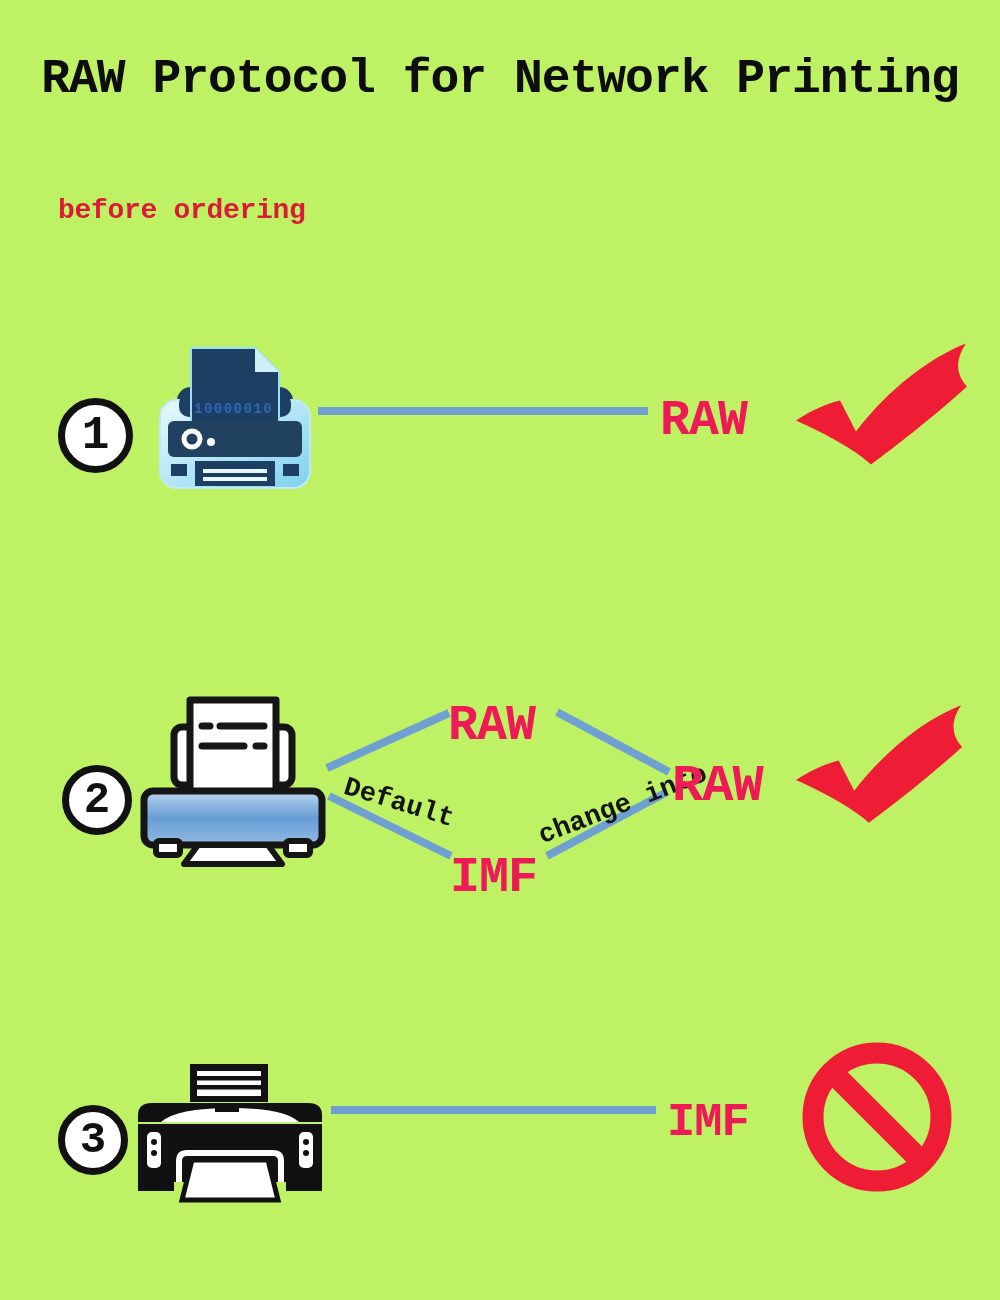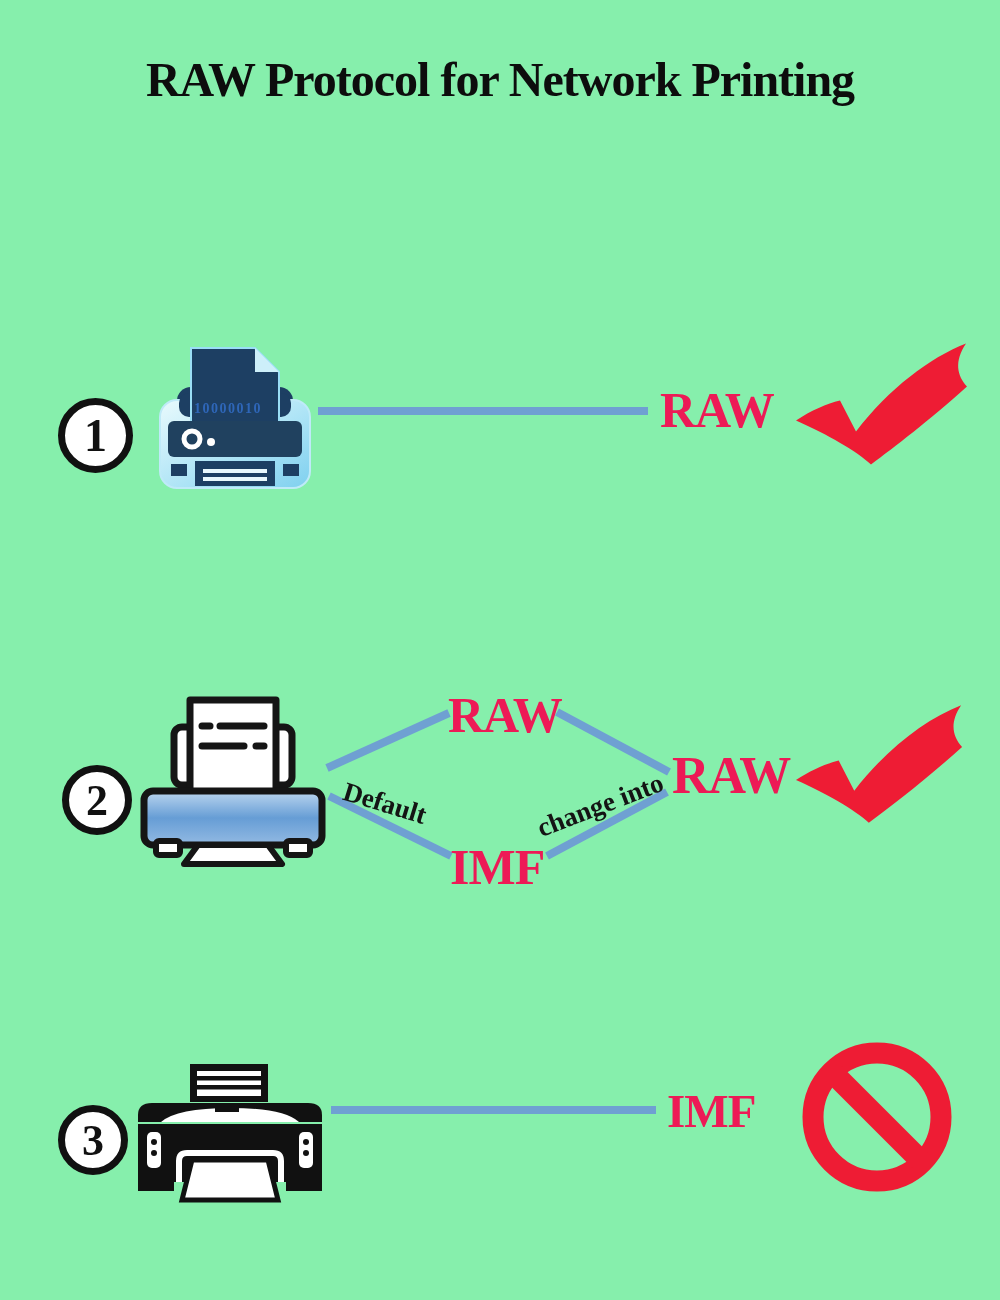--- a/index.html
+++ b/index.html
@@ -1,22 +1,22 @@
 <!DOCTYPE html>
 <html><head>
 <meta charset="utf-8">
 <style>
   * { margin: 0; padding: 0; box-sizing: border-box; }
   html,body { background:#fff; }
   .canvas {
     position: relative;
     width: 1000px;
     height: 1300px;
-    background: #86efac;
-    font-family: Liberation Serif, serif;
+    background: #bef264;
+    font-family: Liberation Mono, monospace;
     overflow: hidden;
   }
   .abs { position: absolute; }
 
   .title {
     left: 0; right: 0; top: 52px;
     text-align: center;
     font-size: 48px;
     font-weight: bold;
     color: #0d0d0d;
@@ -46,20 +46,21 @@
   .badge-1 { left: 58px; top: 398px; width: 75px; height: 75px; font-size: 46px; }
   .badge-2 { left: 62px; top: 765px; width: 70px; height: 70px; font-size: 44px; }
   .badge-3 { left: 58px; top: 1105px; width: 70px; height: 70px; font-size: 44px; }
 
   .protocol {
     font-weight: bold;
     color: #ed1a56;
     line-height: 1;
     letter-spacing: -1px;
     white-space: nowrap;
+    margin-top: 11px;
   }
   .p-row1      { left: 660px; top: 385px; font-size: 50px; }
   .p-row2-top  { left: 448px; top: 690px; font-size: 50px; }
   .p-row2-bot  { left: 450px; top: 842px; font-size: 50px; }
   .p-row2-res  { left: 672px; top: 750px; font-size: 52px; }
   .p-row3      { left: 667px; top: 1088px; font-size: 47px; }
 
   .edge-label {
     font-weight: bold;
     color: #141414;
@@ -75,20 +76,21 @@
   svg { display: block; }
 </style>
 </head>
 <body>
 
 <div class="canvas">
 
   <h1 class="abs title">RAW Protocol for Network Printing</h1>
 
   <div class="abs remark">
+    <div>before ordering</div>
   </div>
 
   <svg class="abs lines-overlay" width="1000" height="1300" viewBox="0 0 1000 1300">
     <g stroke="#6fa0d2" stroke-width="8" fill="none">
       <path d="M318,411 H648"></path>
       <path d="M327,768 L449,713"></path>
       <path d="M329,796 L451,856"></path>
       <path d="M557,712 L669,772"></path>
       <path d="M547,856 L667,792"></path>
       <path d="M331,1110 H656"></path>

